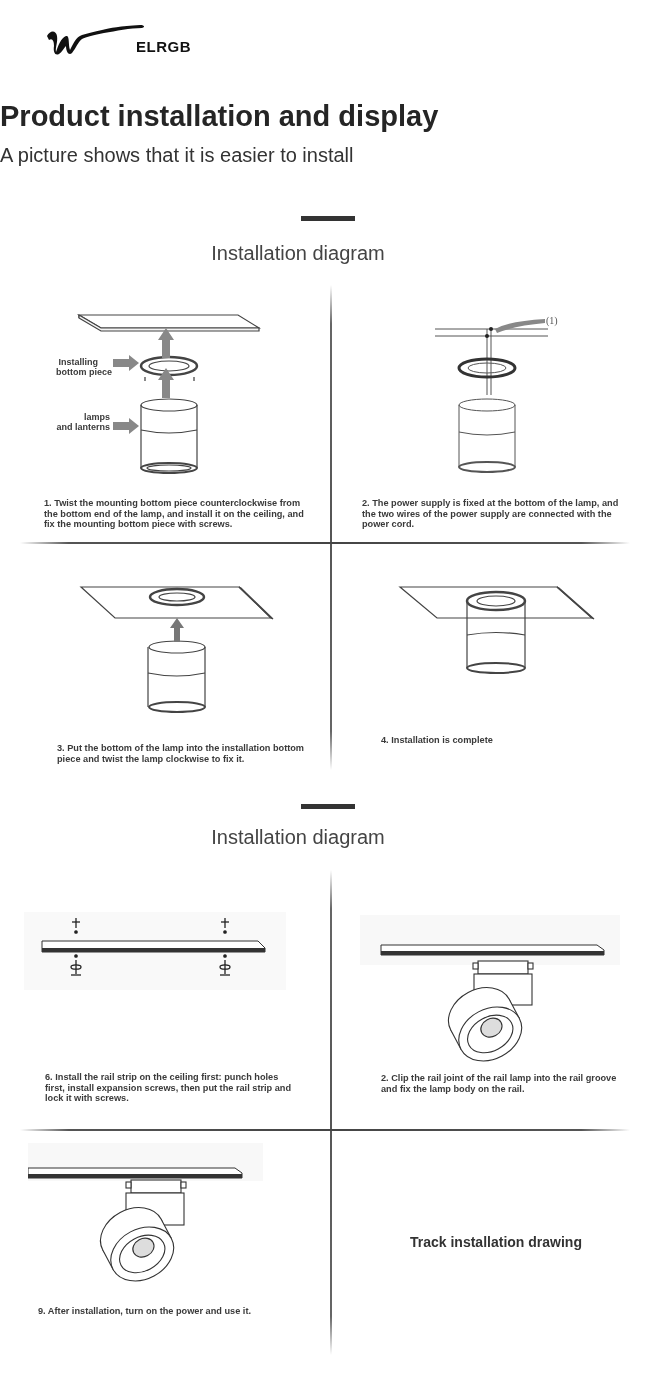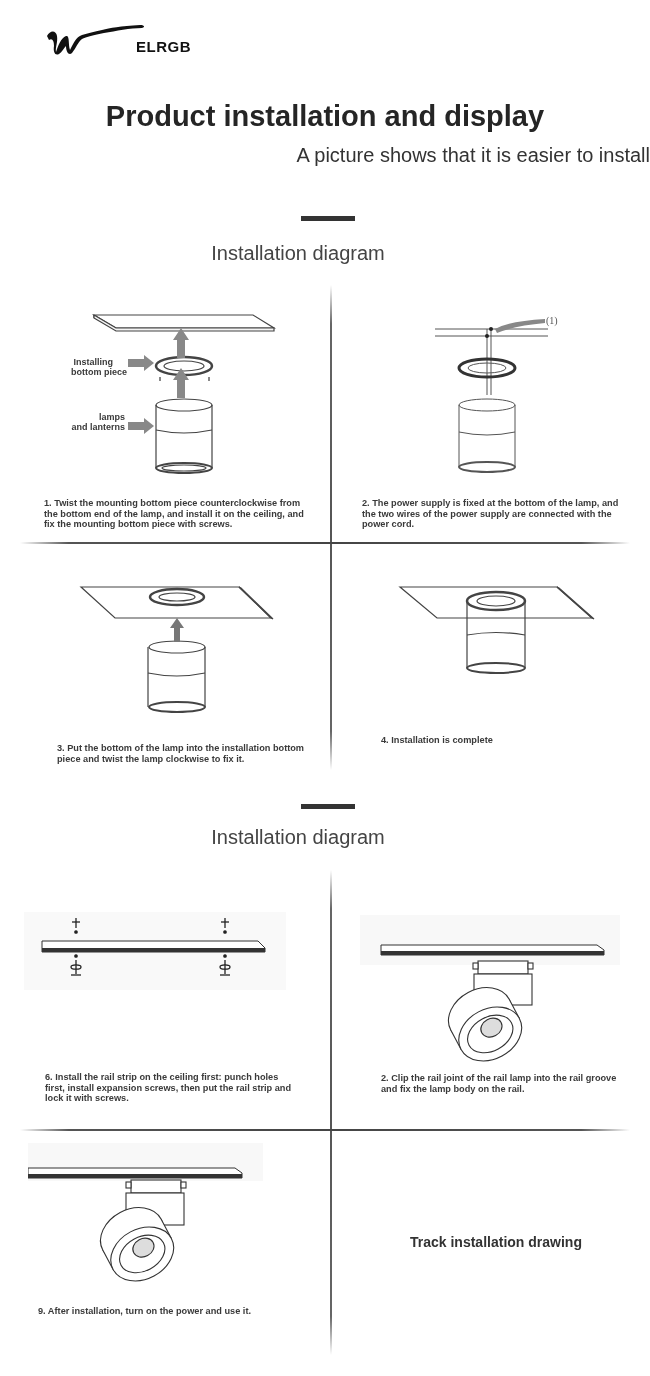--- a/index.html
+++ b/index.html
@@ -1,22 +1,22 @@
 <!DOCTYPE html>
 <html><head>
 <meta charset="utf-8">
 <style>
   * { margin:0; padding:0; box-sizing:border-box; }
   html, body { width:650px; height:1376px; background:#ffffff; overflow:hidden; }
   body { position:relative; font-family:"Liberation Sans", sans-serif; color:#222; }
   .abs { position:absolute; }
   .logo { left:44px; top:22px; width:110px; height:36px; }
   .logo-text { position:absolute; left:64px; top:16px; font-family:"Liberation Sans", sans-serif; font-weight:bold; font-size:15px; letter-spacing:0.5px; color:#111;margin-left:28px; }
-  .title { left:0; width:650px; top:100px; text-align:center; font-size:29px; font-weight:bold; color:#252525; }
-  .subtitle { left:0; width:650px; top:144px; text-align:right; font-size:20px; color:#333; }
+  .title { left:0; width:650px; top:100px; font-size:29px; font-weight:bold; color:#252525; }
+  .subtitle { left:0; width:650px; top:144px; text-align:left; font-size:20px; color:#333; }
   .bar { width:54px; height:5px; background:#333; left:301px; }
   .section-heading { left:0; width:596px; text-align:center; font-size:20px; color:#444; }
   .vline { width:2px; left:330px; background:linear-gradient(to bottom, rgba(80,80,80,0) 0%, #666 8%, #555 50%, #666 92%, rgba(80,80,80,0) 100%); }
   .hline { height:2px; left:20px; width:610px; background:linear-gradient(to right, rgba(80,80,80,0) 0%, #555 8%, #444 50%, #555 92%, rgba(80,80,80,0) 100%); }
   .caption { font-size:9.2px; font-weight:bold; color:#3a3a3a; line-height:10.5px; }
   .diagram { position:absolute; }
   .track-title { font-size:14px; font-weight:bold; color:#333; }
 </style>
 </head>
 <body>
@@ -30,21 +30,21 @@
 
 <div class="abs title">Product installation and display</div>
 <div class="abs subtitle">A picture shows that it is easier to install</div>
 
 <div class="abs bar" style="top:216px;"></div>
 <div class="abs section-heading" style="top:242px;">Installation diagram</div>
 
 <div class="abs vline" style="top:285px;height:485px;"></div>
 <div class="abs hline" style="top:542px;"></div>
 
-<div class="diagram" style="left:36px;top:300px;width:305px;height:190px;">
+<div class="diagram" style="left:21px;top:300px;width:305px;height:190px;">
   <svg width="305" height="190" viewBox="0 0 305 190">
     <g fill="none" stroke="#444" stroke-width="1.2">
       <polygon points="58,15 217,15 238,28 80,28"></polygon>
       <line x1="58" y1="15" x2="58" y2="18"></line>
       <polygon points="58,18 80,31 238,31 238,28 80,28 58,15" fill="#f4f4f4"></polygon>
       <ellipse cx="148" cy="66" rx="28" ry="9" stroke-width="2.5"></ellipse>
       <ellipse cx="148" cy="66" rx="20" ry="5"></ellipse>
       <path d="M120 105 L120 168 M176 105 L176 168"></path>
       <ellipse cx="148" cy="105" rx="28" ry="6"></ellipse>
       <path d="M120 130 Q148 136 176 130"></path>

